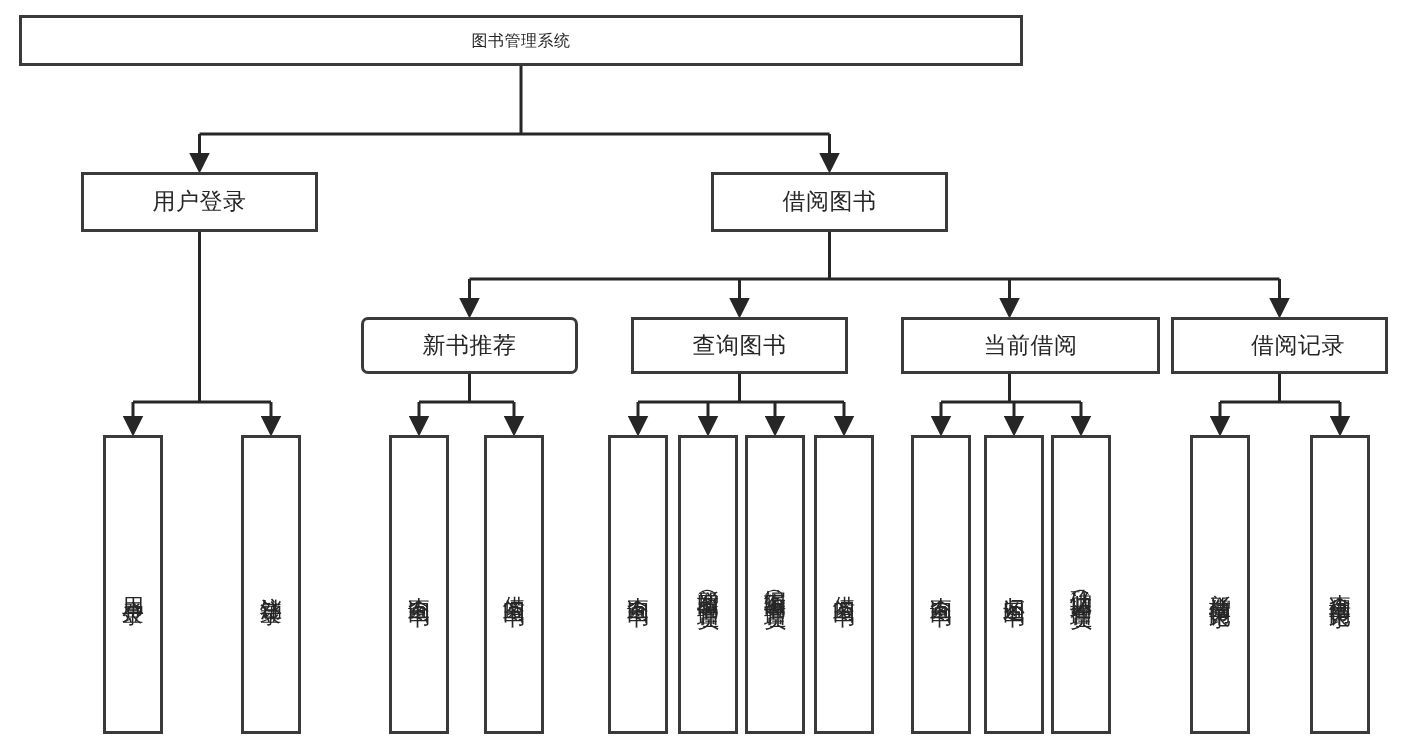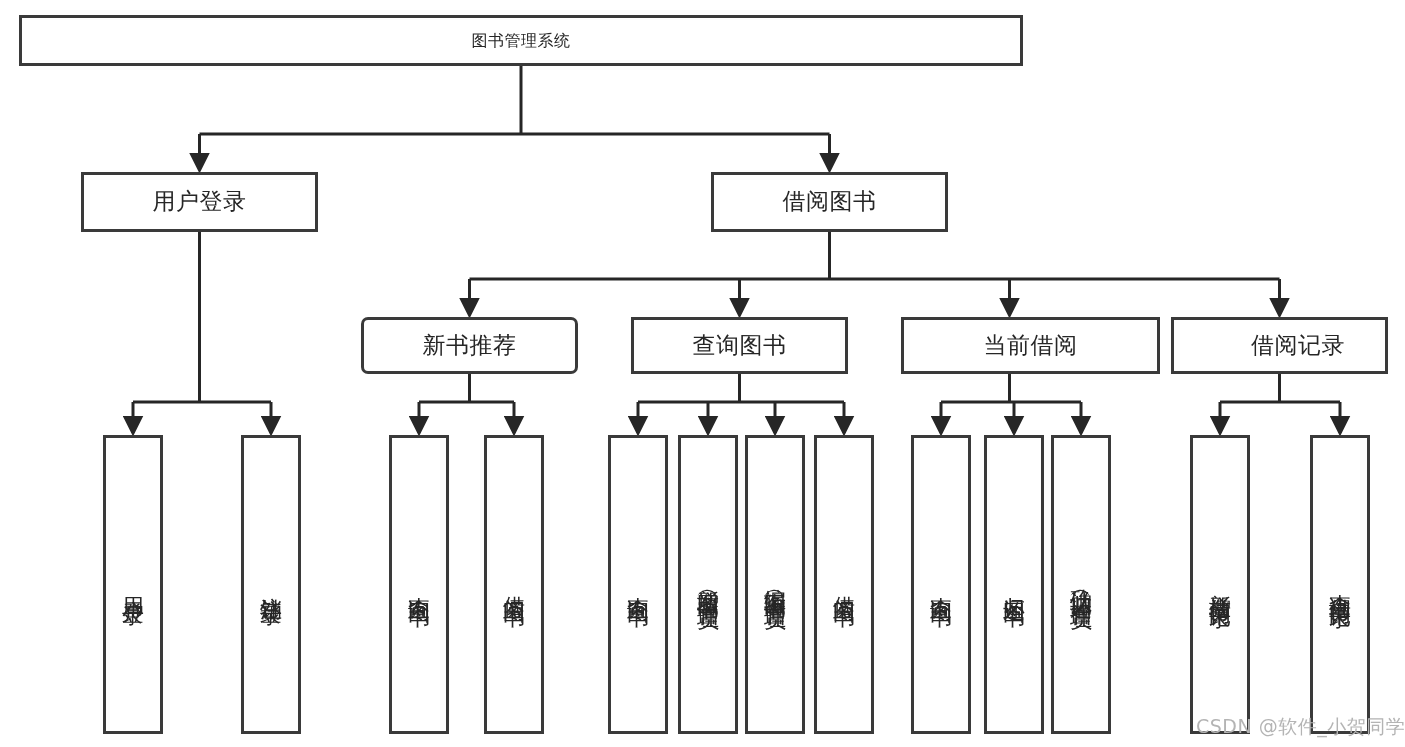--- a/index.html
+++ b/index.html
@@ -165,15 +165,14 @@
         <span class="node-label" style="color: rgb(38, 38, 38);">确认归还（管理员）</span>
       </div>
       <div class="node vert" style="left: 1190px; top: 435px; width: 60px; height: 299px; border-color: rgb(58, 58, 58); background: rgb(255, 255, 255);">
         <span class="node-label" style="color: rgb(38, 38, 38);">新增借阅记录</span>
       </div>
       <div class="node vert" style="left: 1310px; top: 435px; width: 60px; height: 299px; border-color: rgb(58, 58, 58); background: rgb(255, 255, 255);">
         <span class="node-label" style="color: rgb(38, 38, 38);">查询借阅记录</span>
       </div>
     </div>
 
-  <div class="watermark" style="left:1196px; top:714px;">CSDN @软件_小贺同学</div>
 
 </div>
 
 </body></html>

